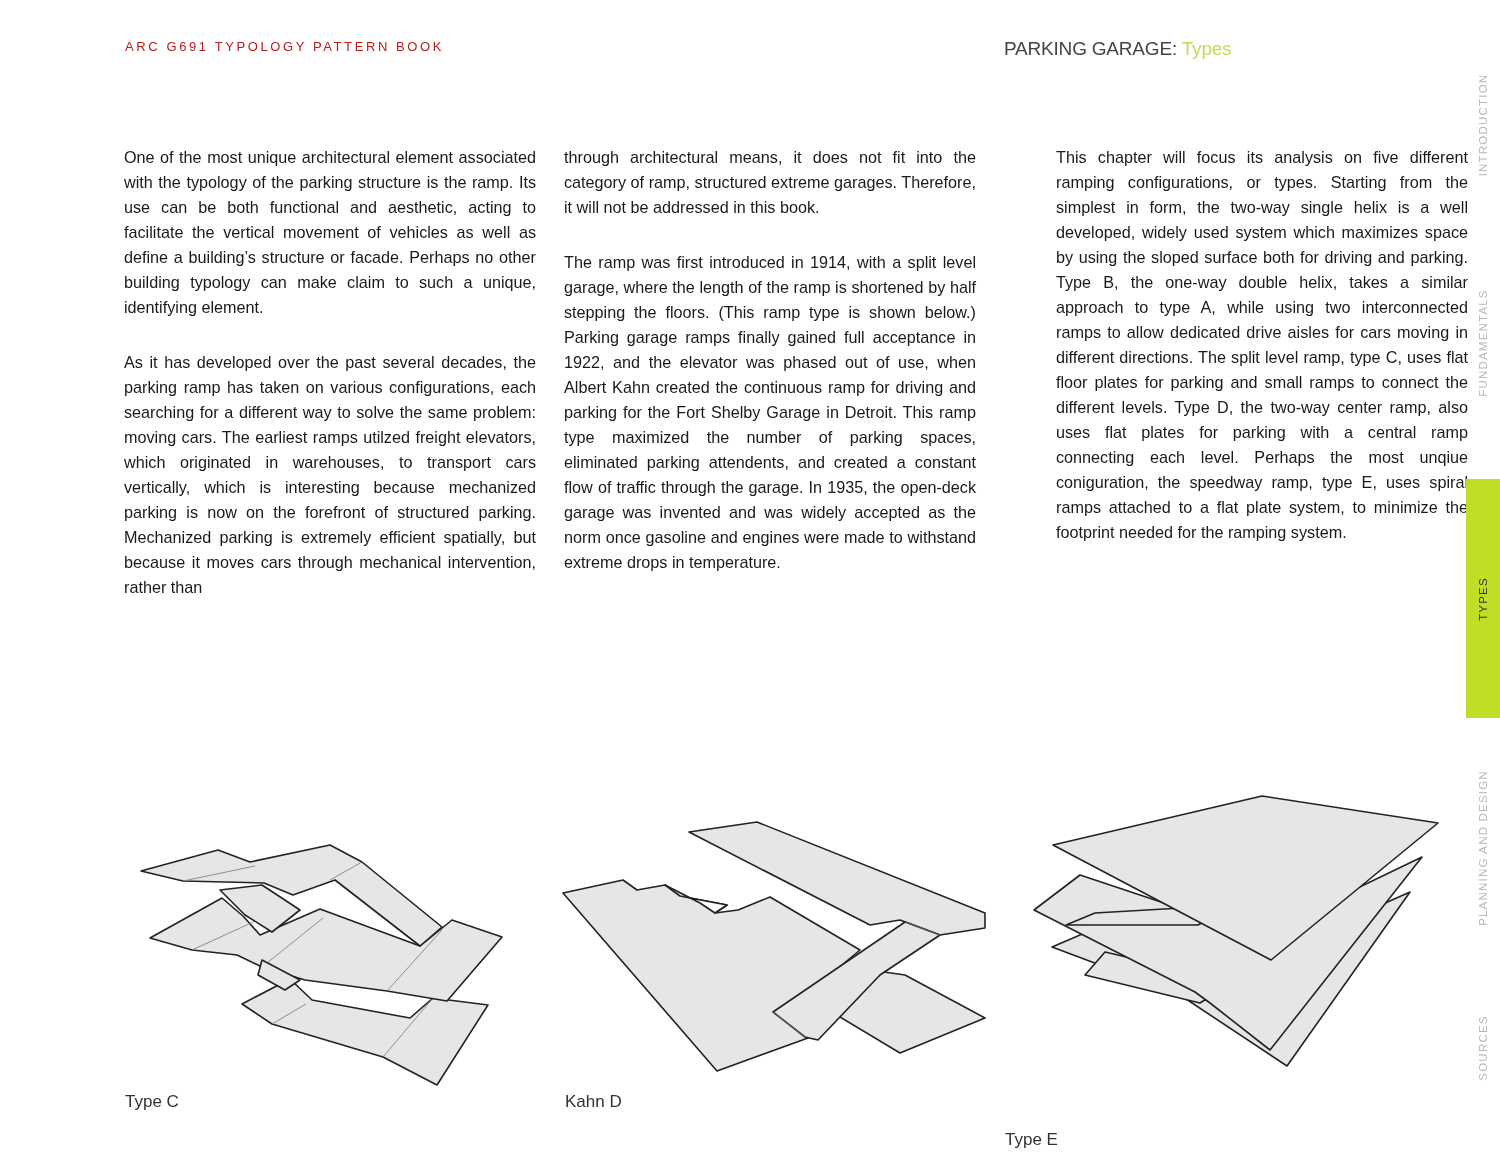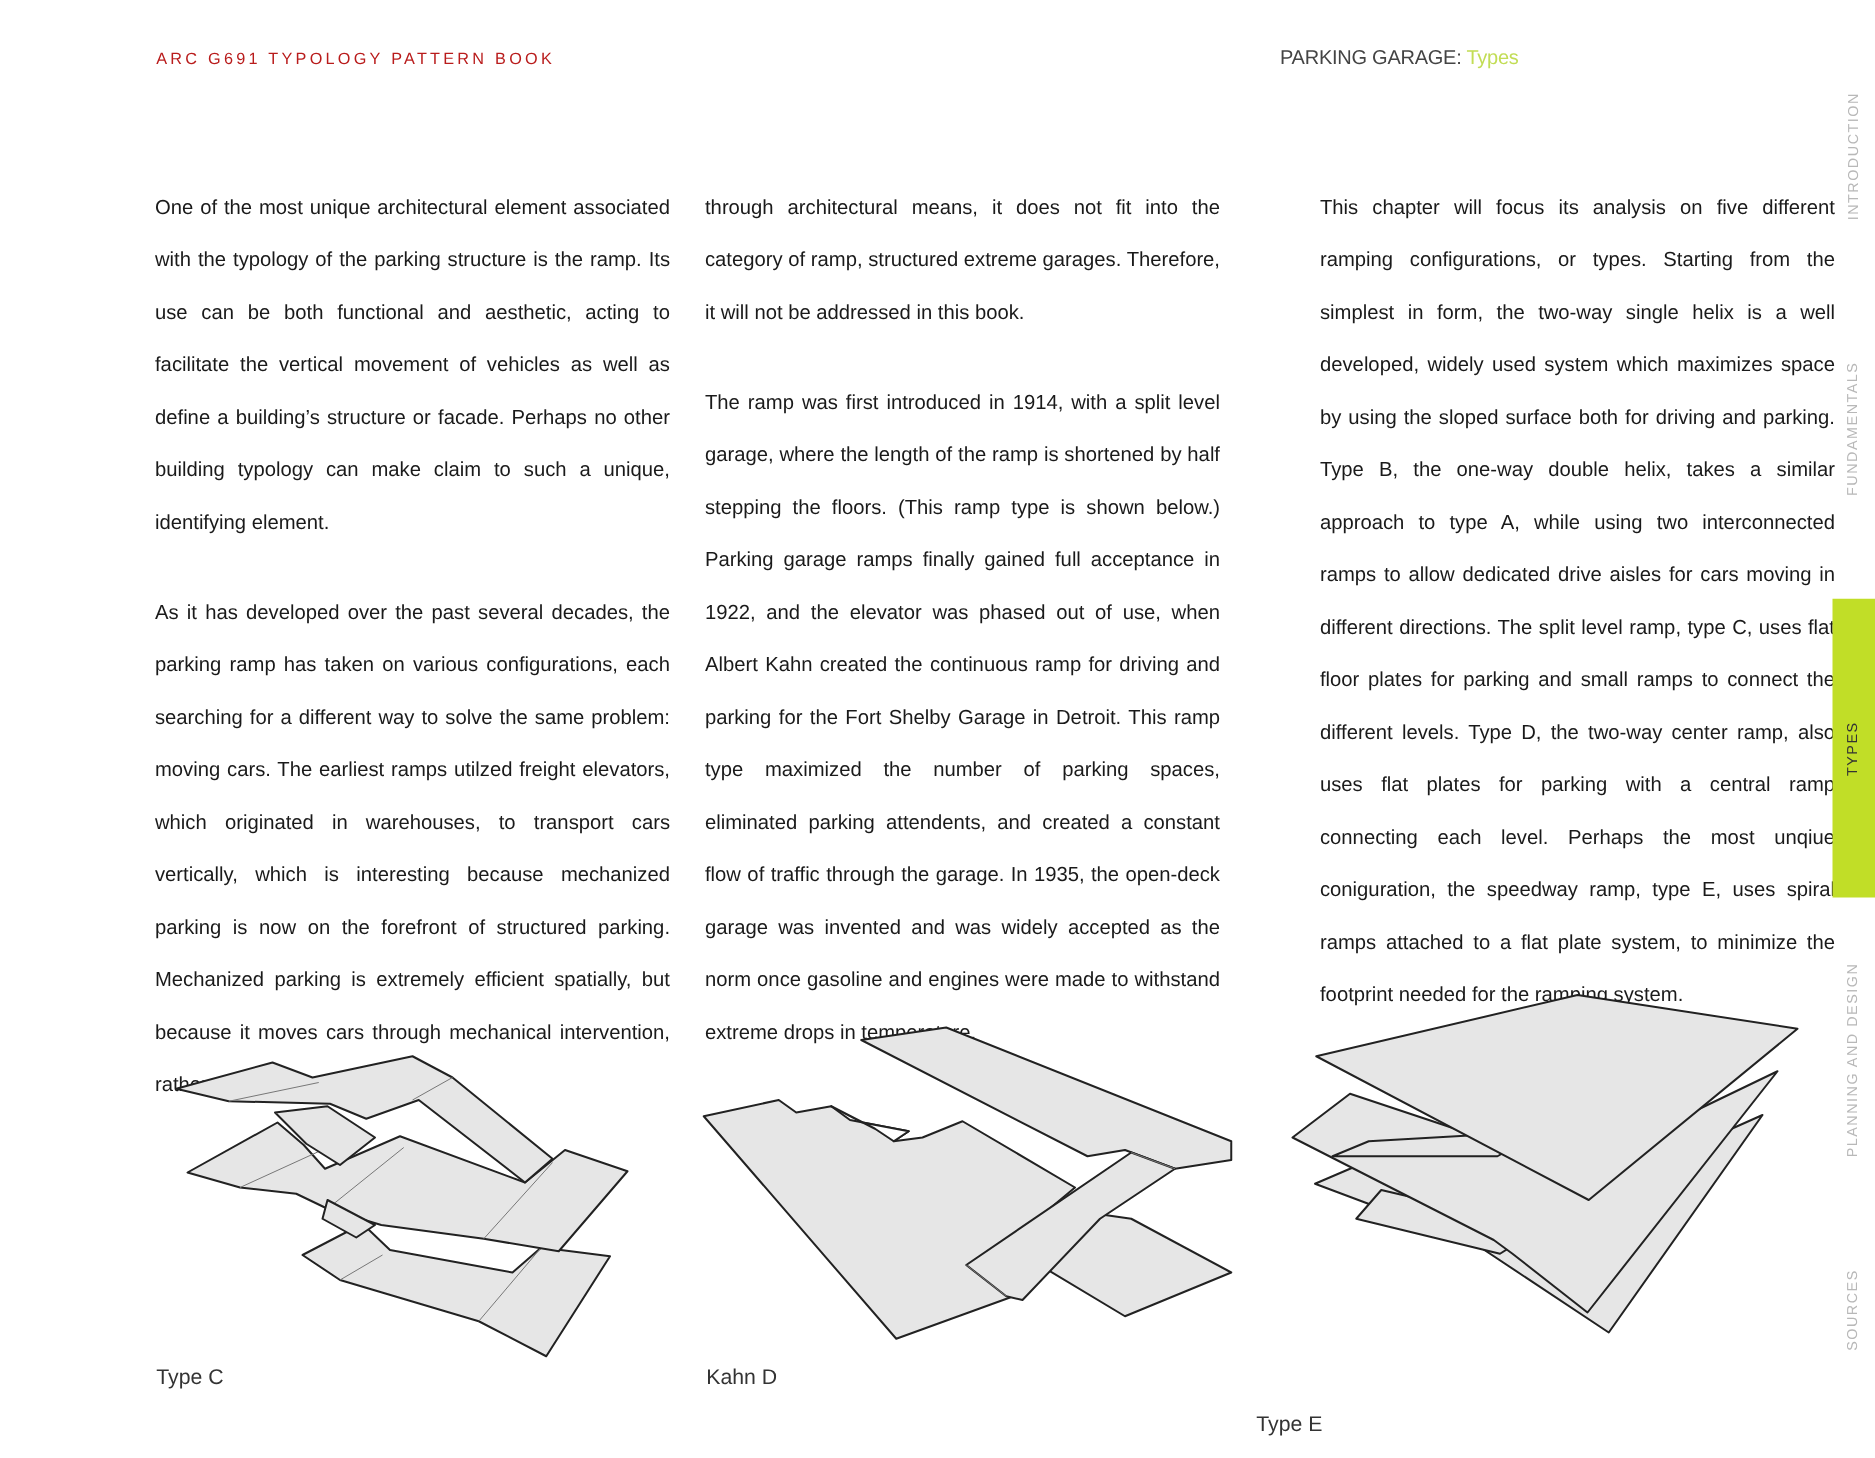--- a/index.html
+++ b/index.html
@@ -1,22 +1,22 @@
 <!DOCTYPE html>
 <html><head>
 <meta charset="utf-8">
 <style>
   html, body { margin: 0; padding: 0; background: #ffffff; }
   body { width: 1500px; height: 1166px; position: relative; overflow: hidden;
          font-family: "Liberation Sans", sans-serif; color: #1a1a1a; }
   .book-title { position: absolute; left: 125px; top: 39px; font-size: 13px;
                 letter-spacing: 2.6px; color: #b91c1c; }
-  .chapter-title { position: absolute; left: 1004px; top: 38px; font-size: 16px; color: #444; letter-spacing: -0.2px; margin-left: 20px; }
+  .chapter-title { position: absolute; left: 1004px; top: 38px; font-size: 19px; color: #444; letter-spacing: -0.2px; }
   .chapter-title .accent { color: #c2dd55; }
-  .col { position: absolute; top: 145px; width: 412px; font-size: 16.2px; line-height: 42px;
+  .col { position: absolute; top: 145px; width: 412px; font-size: 16.2px; line-height: 25px;
          text-align: justify; color: #1a1a1a; }
   .col p { margin: 0 0 29.5px 0; }
   .col1 { left: 124px; }
   .col2 { left: 564px; }
   .col3 { left: 1056px; }
   .side-nav { position: absolute; right: 0; top: 0; width: 34px; height: 1166px; }
   .nav-item { position: absolute; left: 0; width: 34px; display: flex; align-items: center; justify-content: center; }
   .nav-item span { display: block; transform: rotate(-90deg); white-space: nowrap; font-size: 11.5px;
                    letter-spacing: 1.2px; color: #b8b8b8; }
   .nav-item.active { background: #c1de27; }

